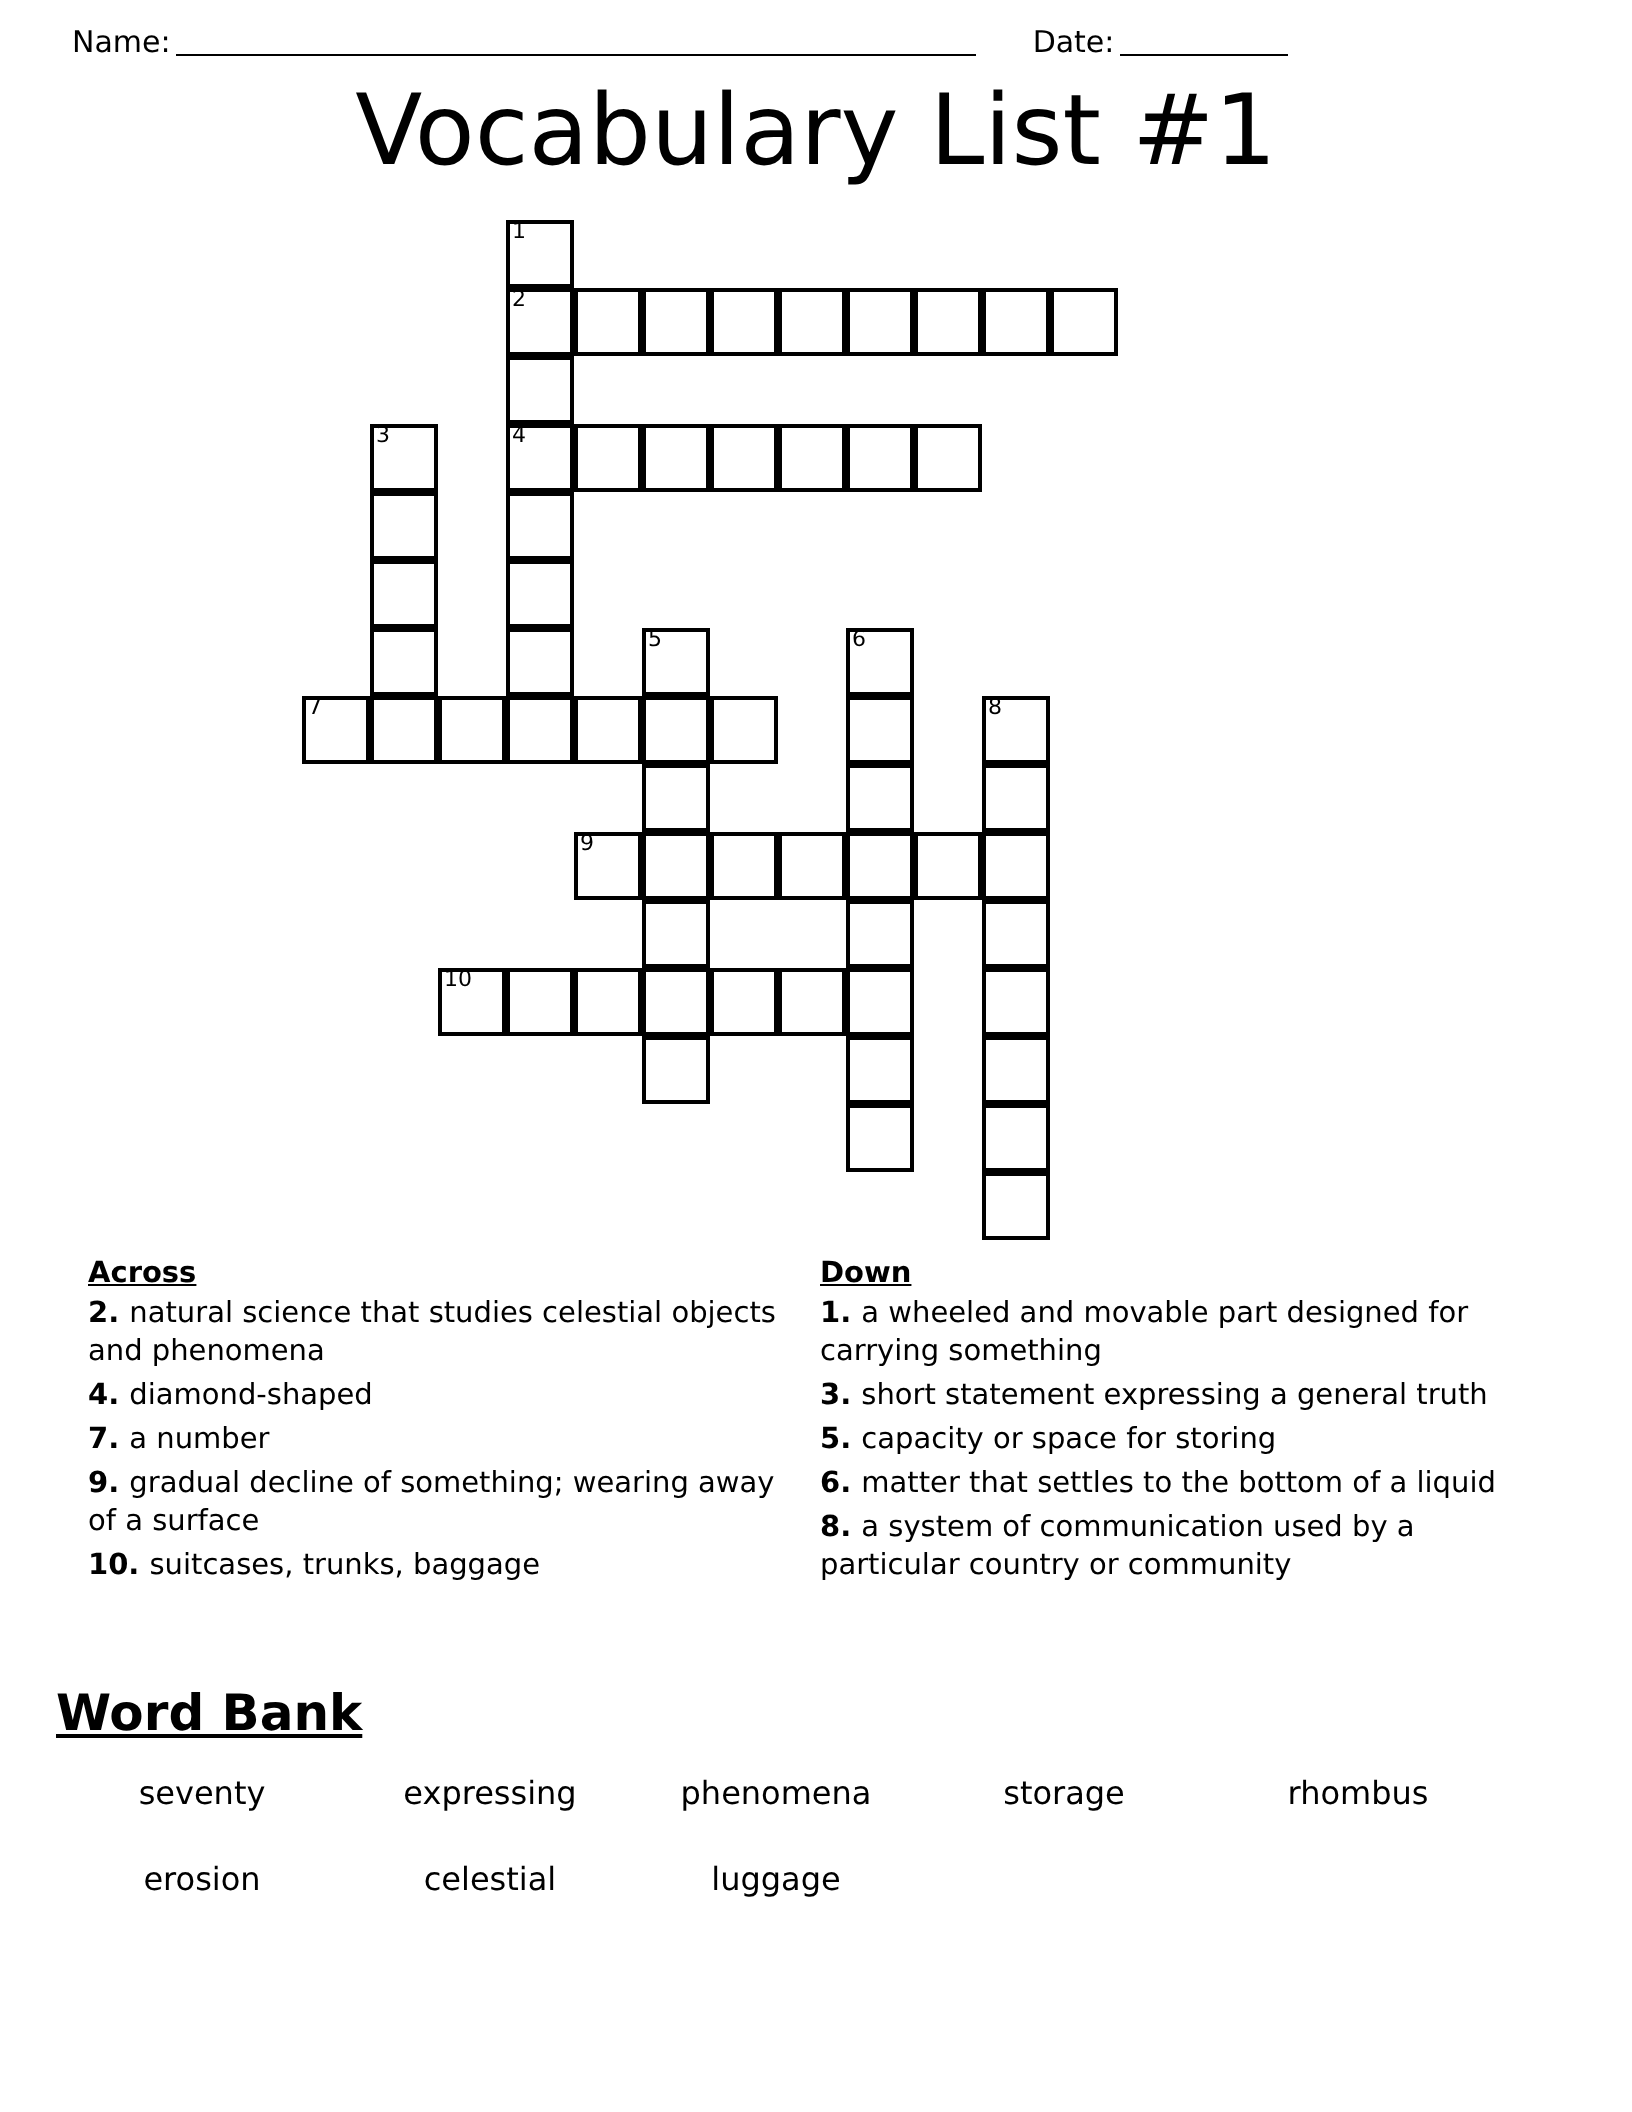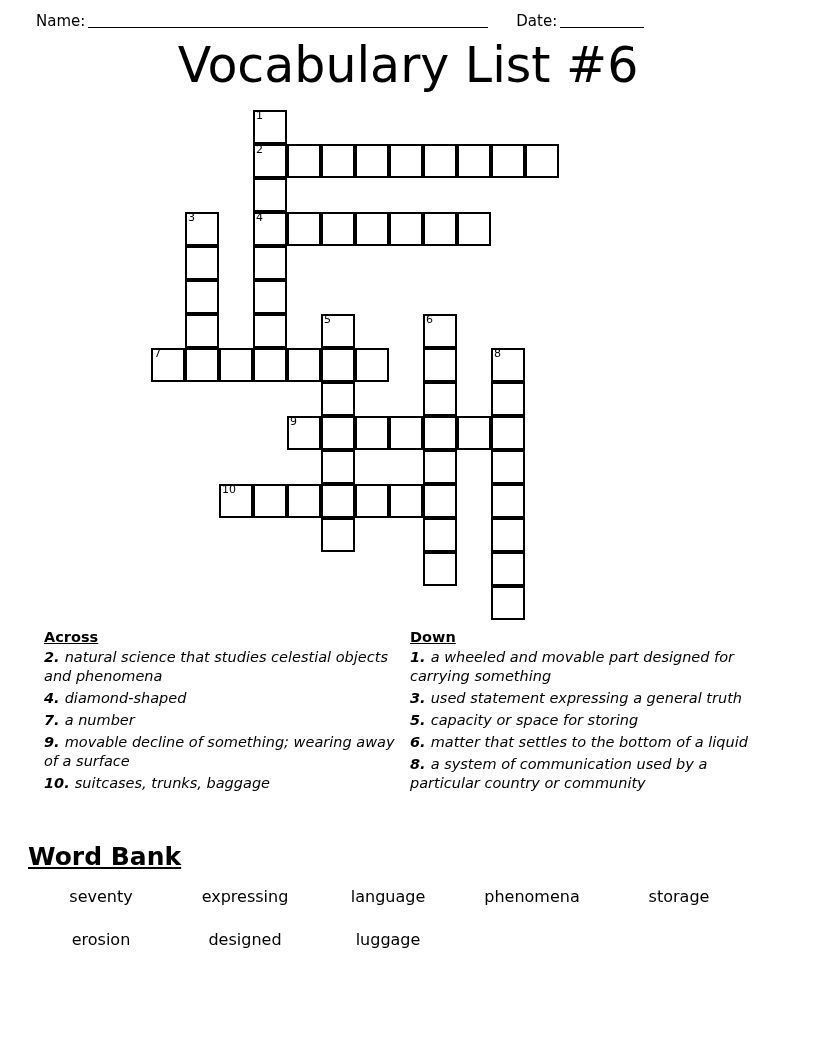--- a/index.html
+++ b/index.html
@@ -87,21 +87,21 @@
   }
   .clue-col { width: 366px; padding-right: 8px; }
   .clue-col.right { margin-left: 0px; }
   .clue-head {
     font-weight: bold;
     font-size: 14.5px;
     text-decoration: underline;
     margin-bottom: 1px;
     display: inline-block;
   }
-  .clue-item { margin-bottom: 3px; font-style: italic; }
+  .clue-item { margin-bottom: 3px; }
   .clue-item .cnum { font-weight: bold; }
 
   
   .wordbank {
     position: absolute;
     left: 28px;
     top: 842px;
     width: 740px;
   }
   .wb-head {
@@ -126,21 +126,21 @@
 <body>
 
 <div class="name-date-row">
   <span class="nd-label">Name:</span>
   <span class="nd-rule name-rule"></span>
   <span class="nd-spacer"></span>
   <span class="nd-label">Date:</span>
   <span class="nd-rule date-rule"></span>
 </div>
 
-<div class="title">Vocabulary List #6</div>
+<div class="title">Vocabulary List #1</div>
 
 <div class="grid-area" id="grid-area">
     <div class="cell" style="left: 253px; top: 110px;">
       <span class="num">1</span>
     </div>
     <div class="cell" style="left: 253px; top: 144px;">
       <span class="num">2</span>
     </div>
     <div class="cell" style="left: 253px; top: 178px;"></div>
     <div class="cell" style="left: 253px; top: 212px;">
@@ -221,41 +221,41 @@
     <div class="cell" style="left: 389px; top: 484px;"></div>
   </div>
 
 <div class="clues">
   <div class="clue-col left">
     <div class="clue-head">Across</div>
     <div id="across-list">
         <div class="clue-item"><span class="cnum">2. </span><span>natural science that studies celestial objects and phenomena</span></div>
         <div class="clue-item"><span class="cnum">4. </span><span>diamond-shaped</span></div>
         <div class="clue-item"><span class="cnum">7. </span><span>a number</span></div>
-        <div class="clue-item"><span class="cnum">9. </span><span>movable decline of something; wearing away of a surface</span></div>
+        <div class="clue-item"><span class="cnum">9. </span><span>gradual decline of something; wearing away of a surface</span></div>
         <div class="clue-item"><span class="cnum">10. </span><span>suitcases, trunks, baggage</span></div>
       </div>
   </div>
   <div class="clue-col right">
     <div class="clue-head">Down</div>
     <div id="down-list">
         <div class="clue-item"><span class="cnum">1. </span><span>a wheeled and movable part designed for carrying something</span></div>
-        <div class="clue-item"><span class="cnum">3. </span><span>used statement expressing a general truth</span></div>
+        <div class="clue-item"><span class="cnum">3. </span><span>short statement expressing a general truth</span></div>
         <div class="clue-item"><span class="cnum">5. </span><span>capacity or space for storing</span></div>
         <div class="clue-item"><span class="cnum">6. </span><span>matter that settles to the bottom of a liquid</span></div>
         <div class="clue-item"><span class="cnum">8. </span><span>a system of communication used by a particular country or community</span></div>
       </div>
   </div>
 </div>
 
 <div class="wordbank">
   <div class="wb-head">Word Bank</div>
   <div class="wb-grid" id="wb-grid">
       <div class="wb-word">seventy</div>
       <div class="wb-word">expressing</div>
-      <div class="wb-word">language</div>
       <div class="wb-word">phenomena</div>
       <div class="wb-word">storage</div>
+      <div class="wb-word">rhombus</div>
       <div class="wb-word">erosion</div>
-      <div class="wb-word">designed</div>
+      <div class="wb-word">celestial</div>
       <div class="wb-word">luggage</div>
     </div>
 </div>
 
 </body></html>

